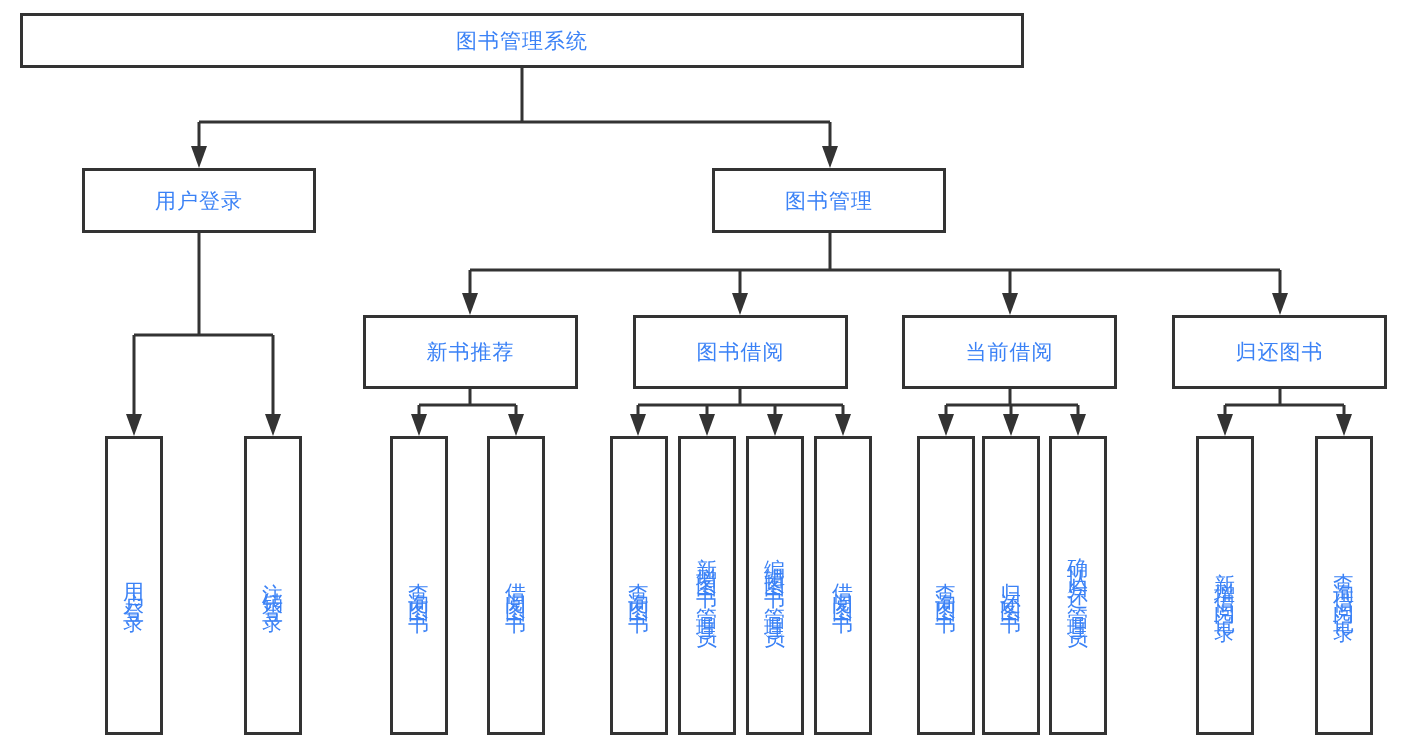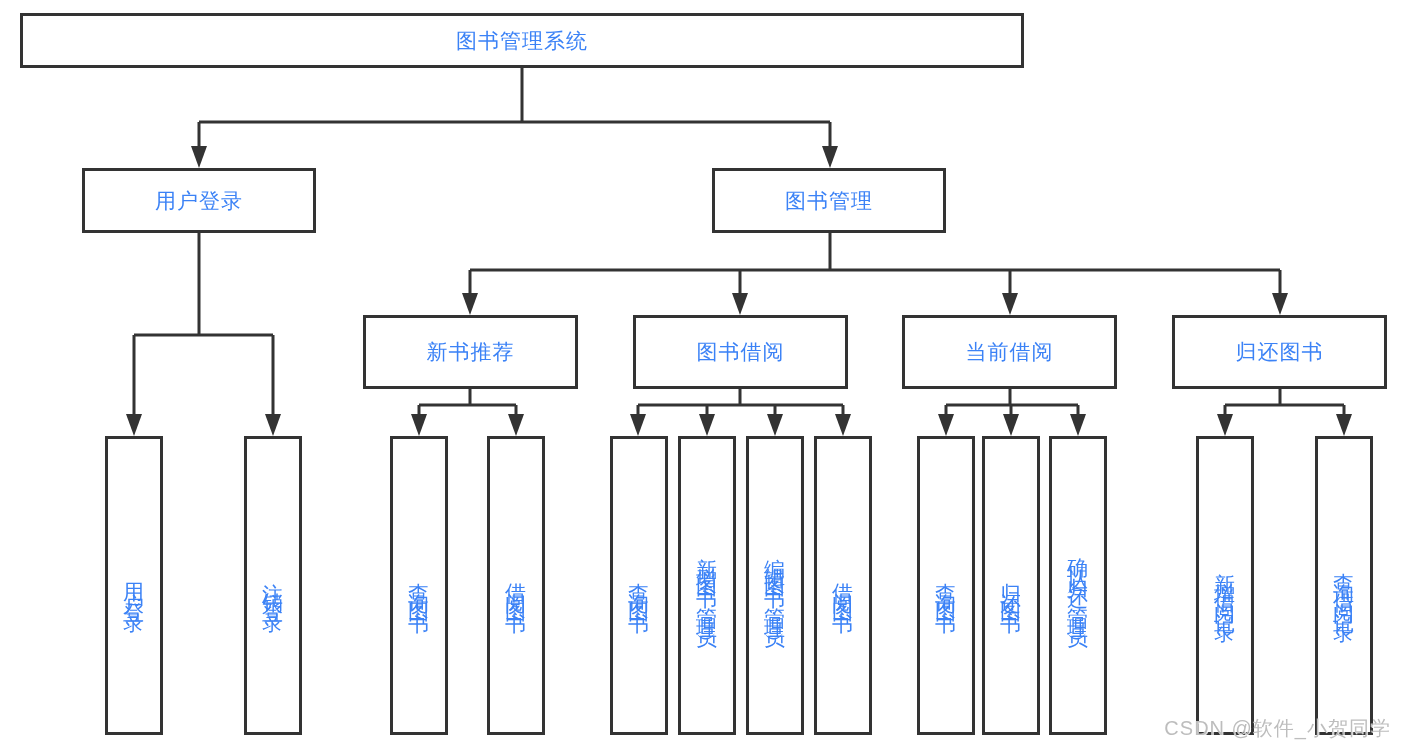--- a/index.html
+++ b/index.html
@@ -190,15 +190,14 @@
   <div class="box col-box c11">
     <span class="vtext">确认归还（管理员）</span>
   </div>
   <div class="box col-box c12">
     <span class="vtext">新增借阅记录</span>
   </div>
   <div class="box col-box c13">
     <span class="vtext">查询借阅记录</span>
   </div>
 
-  <div class="watermark">CSDN @软件_小贺同学</div>
 
 </div>
 
 </body></html>

